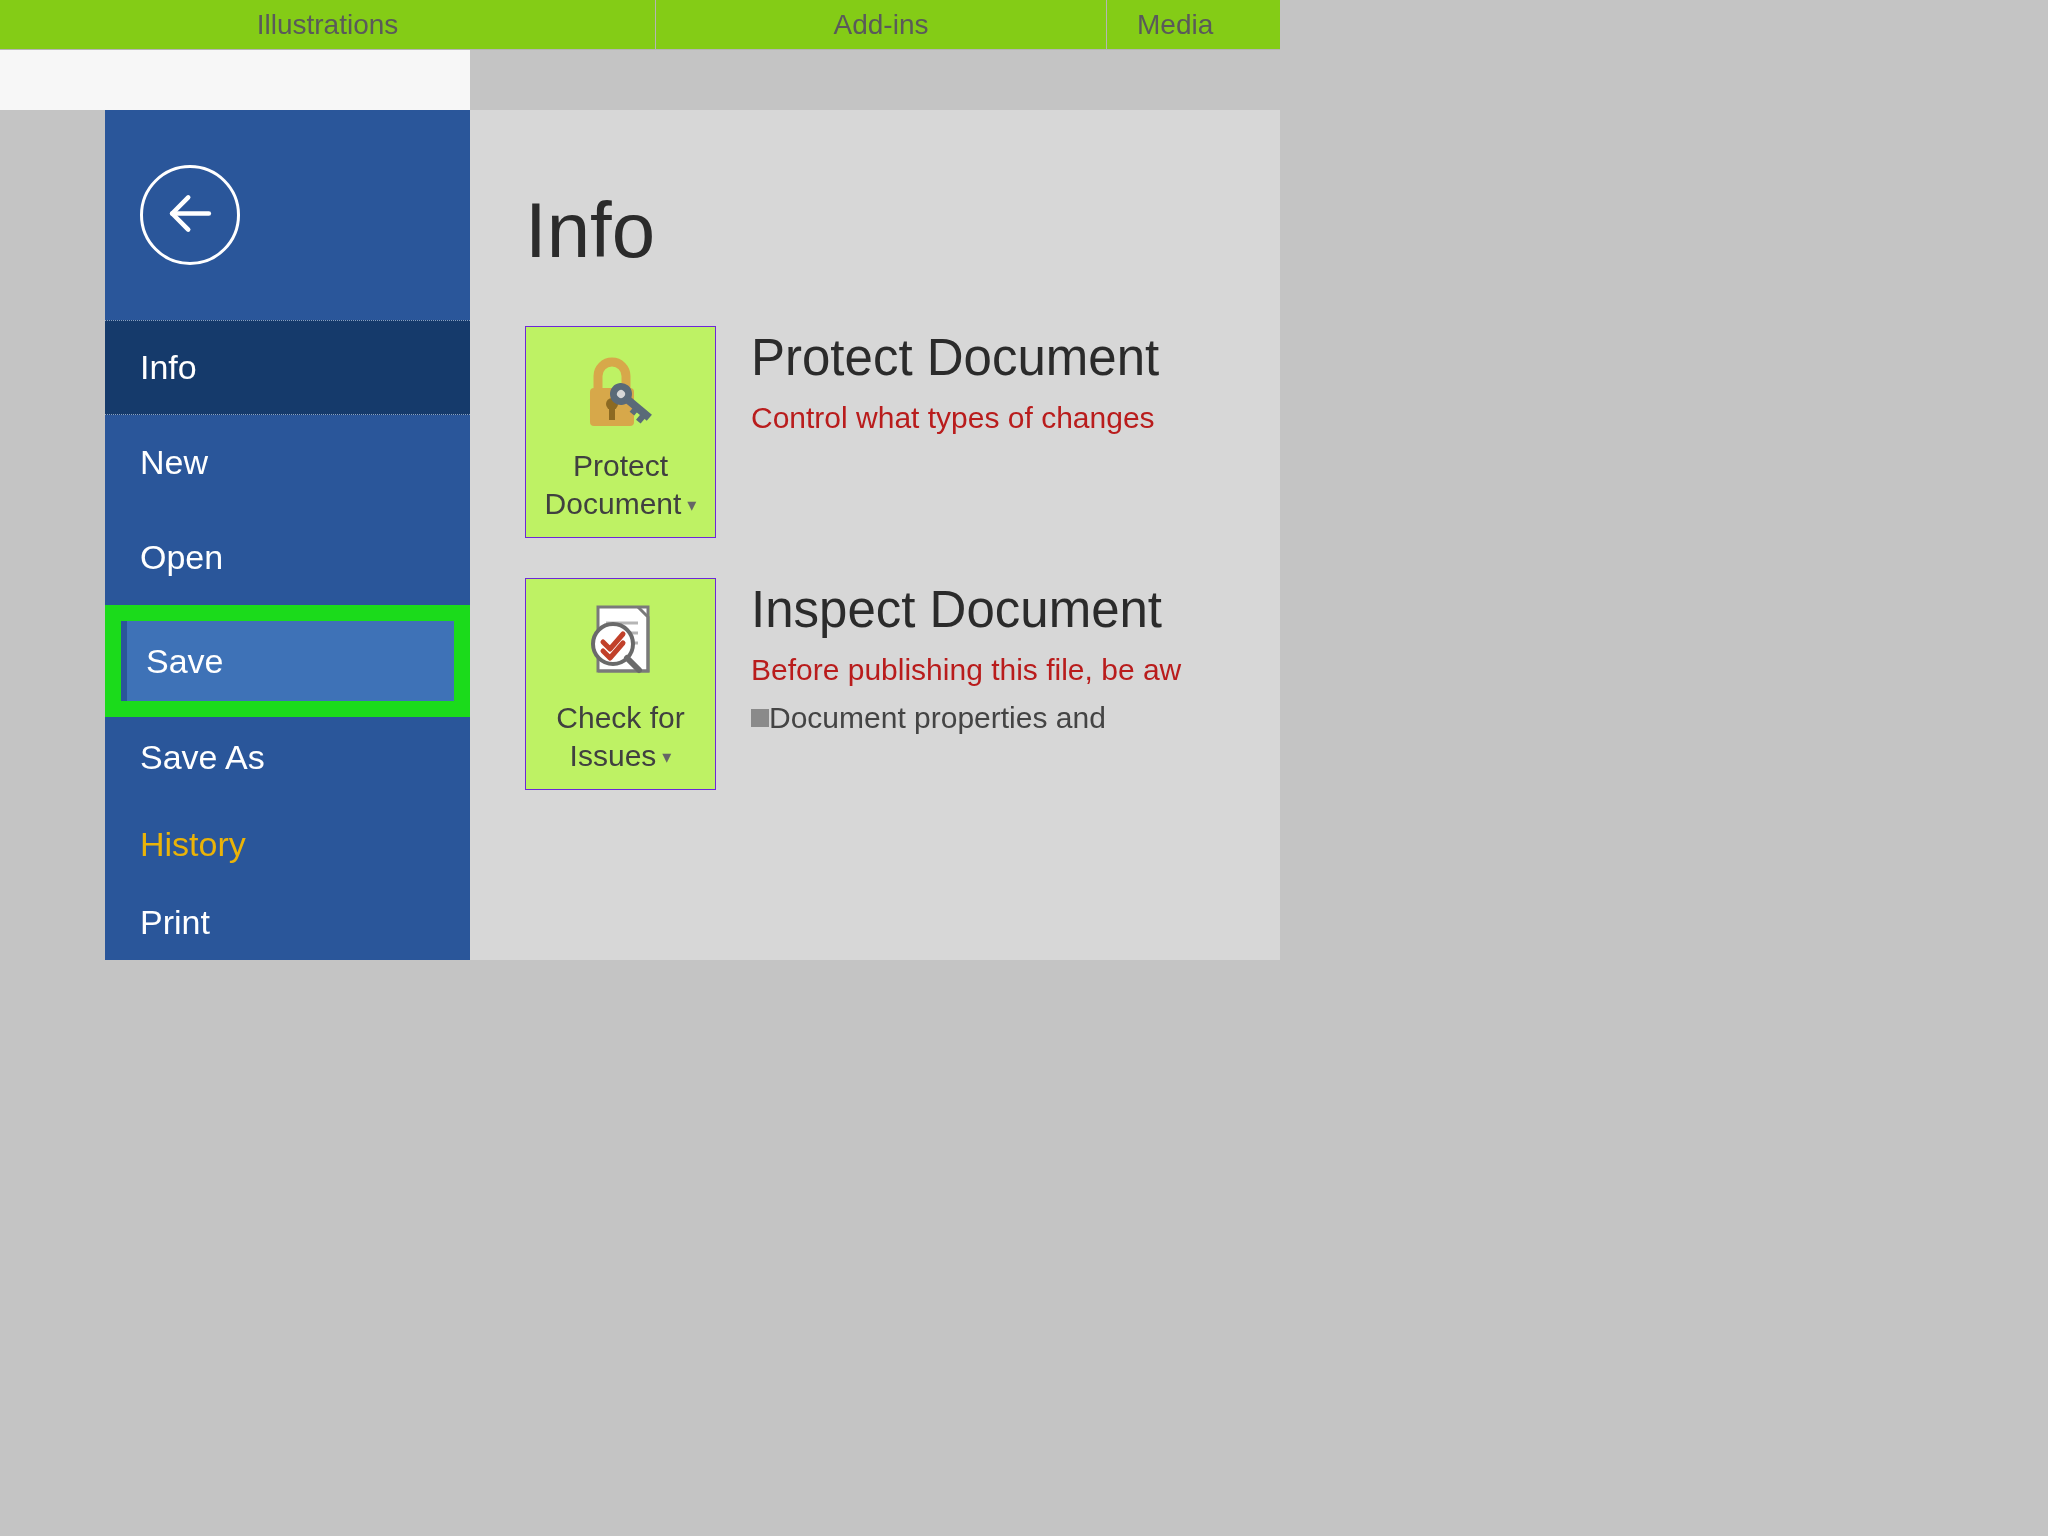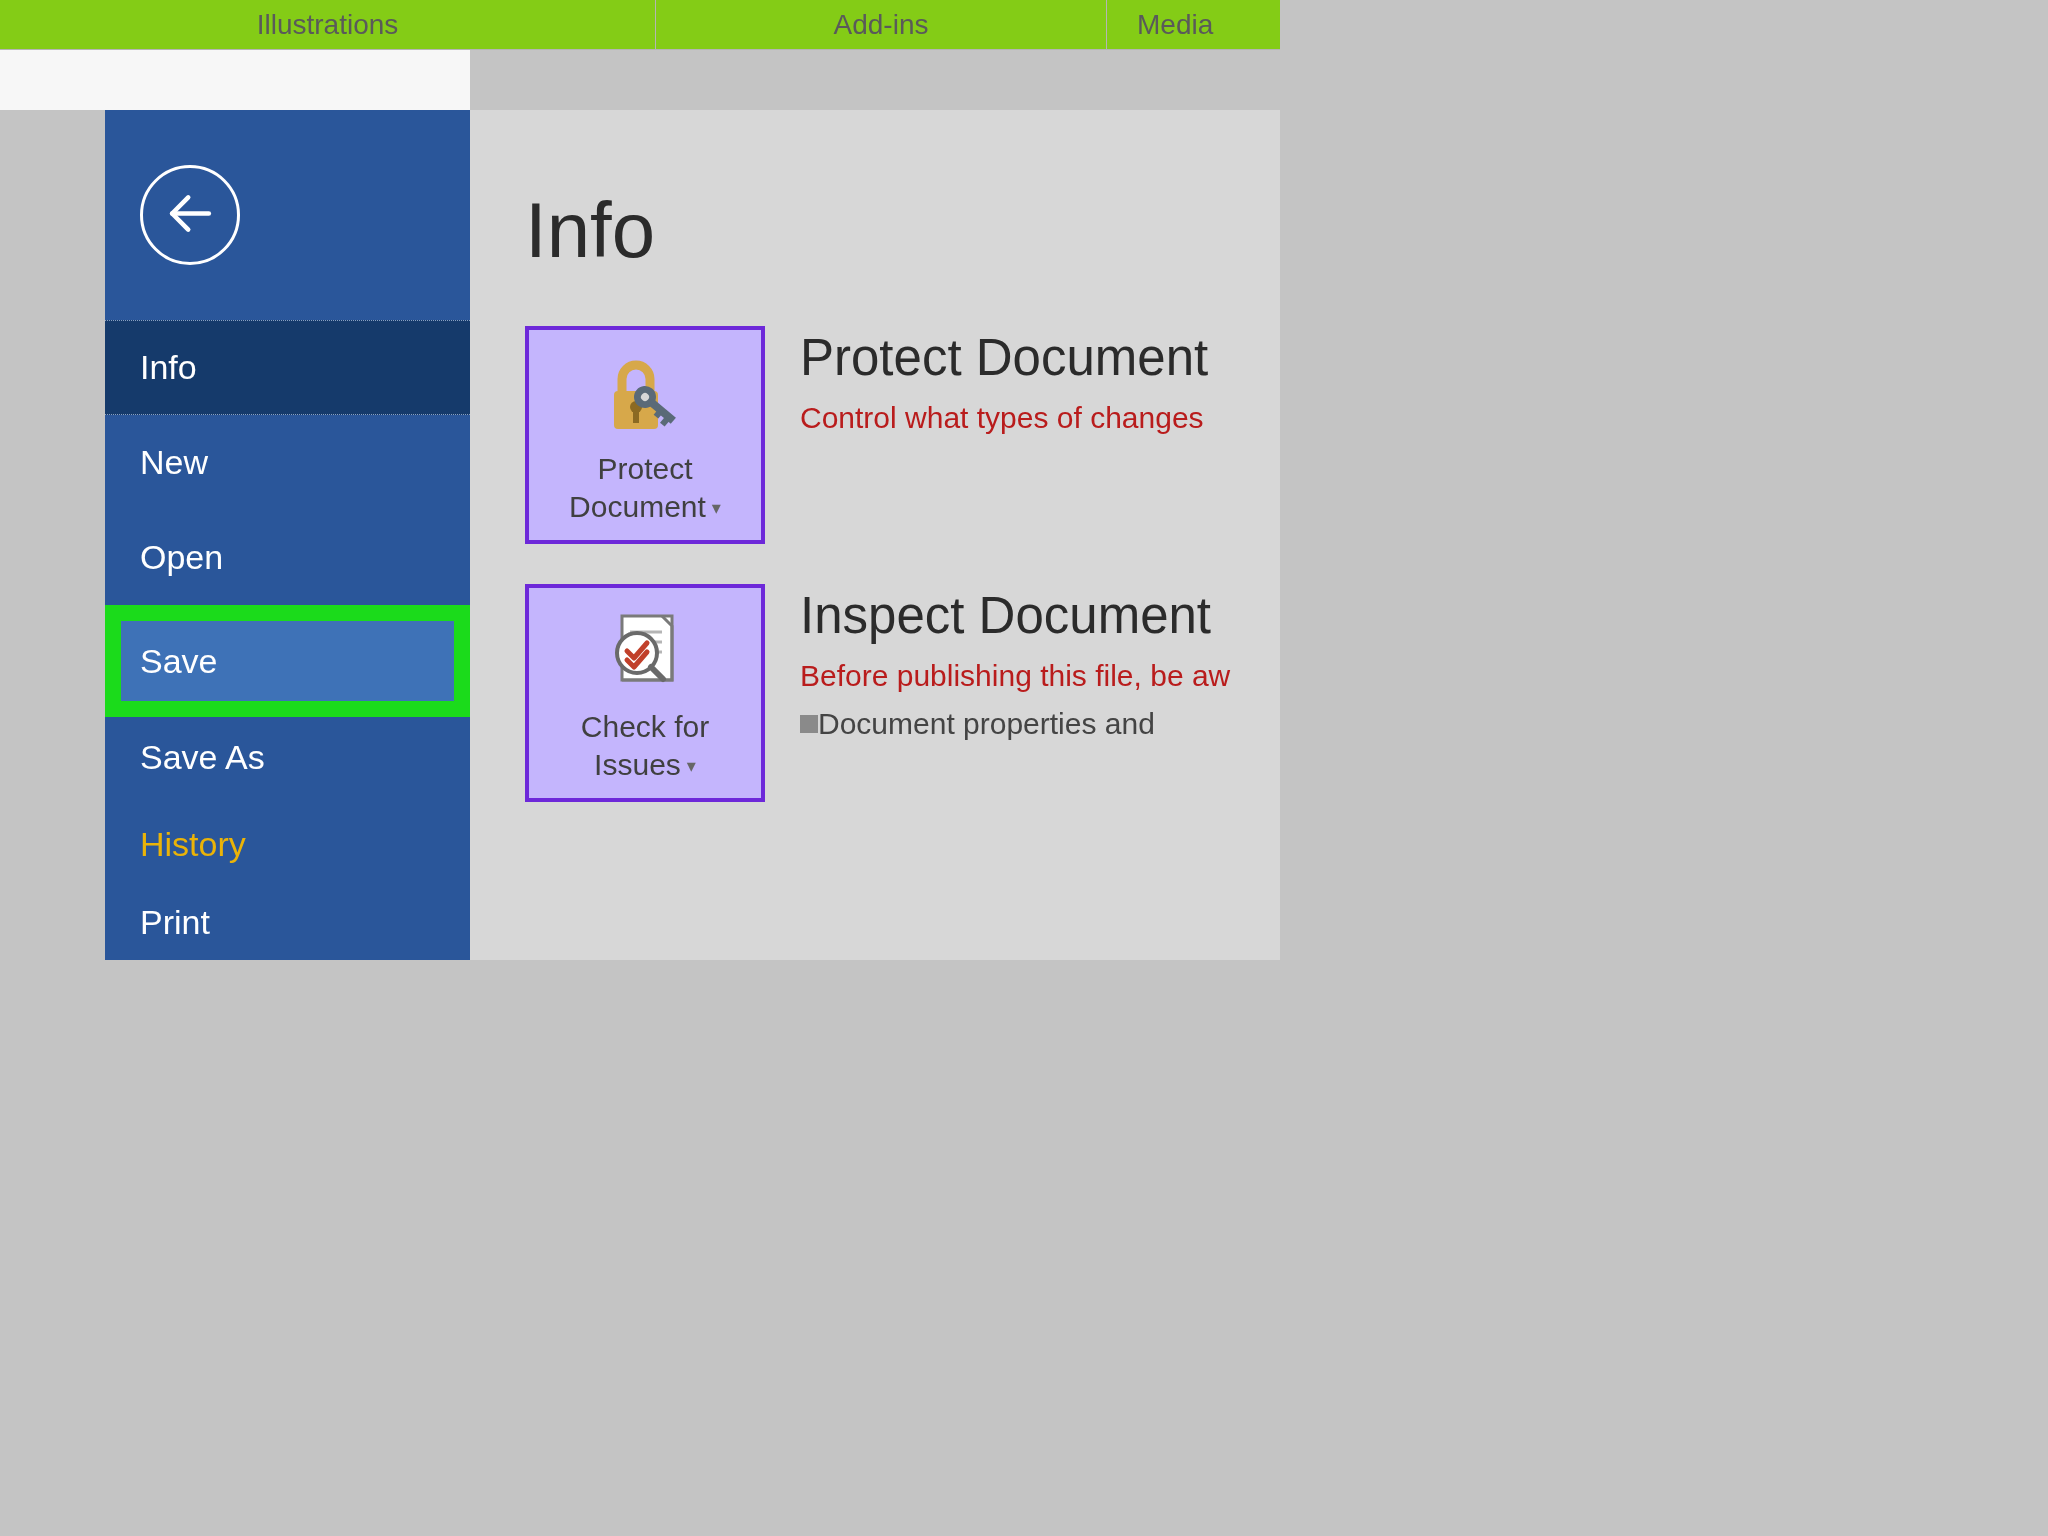--- a/index.html
+++ b/index.html
@@ -103,20 +103,21 @@
     border: 16px solid #1bdb1b;
     padding: 0;
   }
   .highlight-inner {
     background: #3e72b7;
     height: 80px;
     display: flex;
     align-items: center;
     padding-left: 19px;
     font-size: 34px;
+    margin-left: 6px;
   }
   .menu-item.dim { color: #eab308; }
   .menu-item.short { height: 80px; }
 
   .content {
     flex: 1;
     padding: 75px 0 0 55px;
     color: #333333;
     background: #d7d7d7;
     overflow: hidden;
@@ -126,23 +127,23 @@
     font-weight: 400;
     color: #2b2b2b;
     margin: 0 0 50px 0;
   }
   .section {
     display: flex;
     gap: 35px;
     margin-bottom: 40px;
   }
   .tile {
-    width: 240px;
-    border: 4px solid #6d28d9;
-    background: #c4b5fd;
+    width: 191px;
+    border: 1px solid #6d28d9;
+    background: #bef264;
     display: flex;
     flex-direction: column;
     align-items: center;
     padding: 20px 10px 15px 10px;
     gap: 10px;
     cursor: pointer;
   }
   .tile .icon-slot { height: 90px; display: flex; align-items: center; justify-content: center; }
   .tile .tile-label {
     font-size: 30px;

